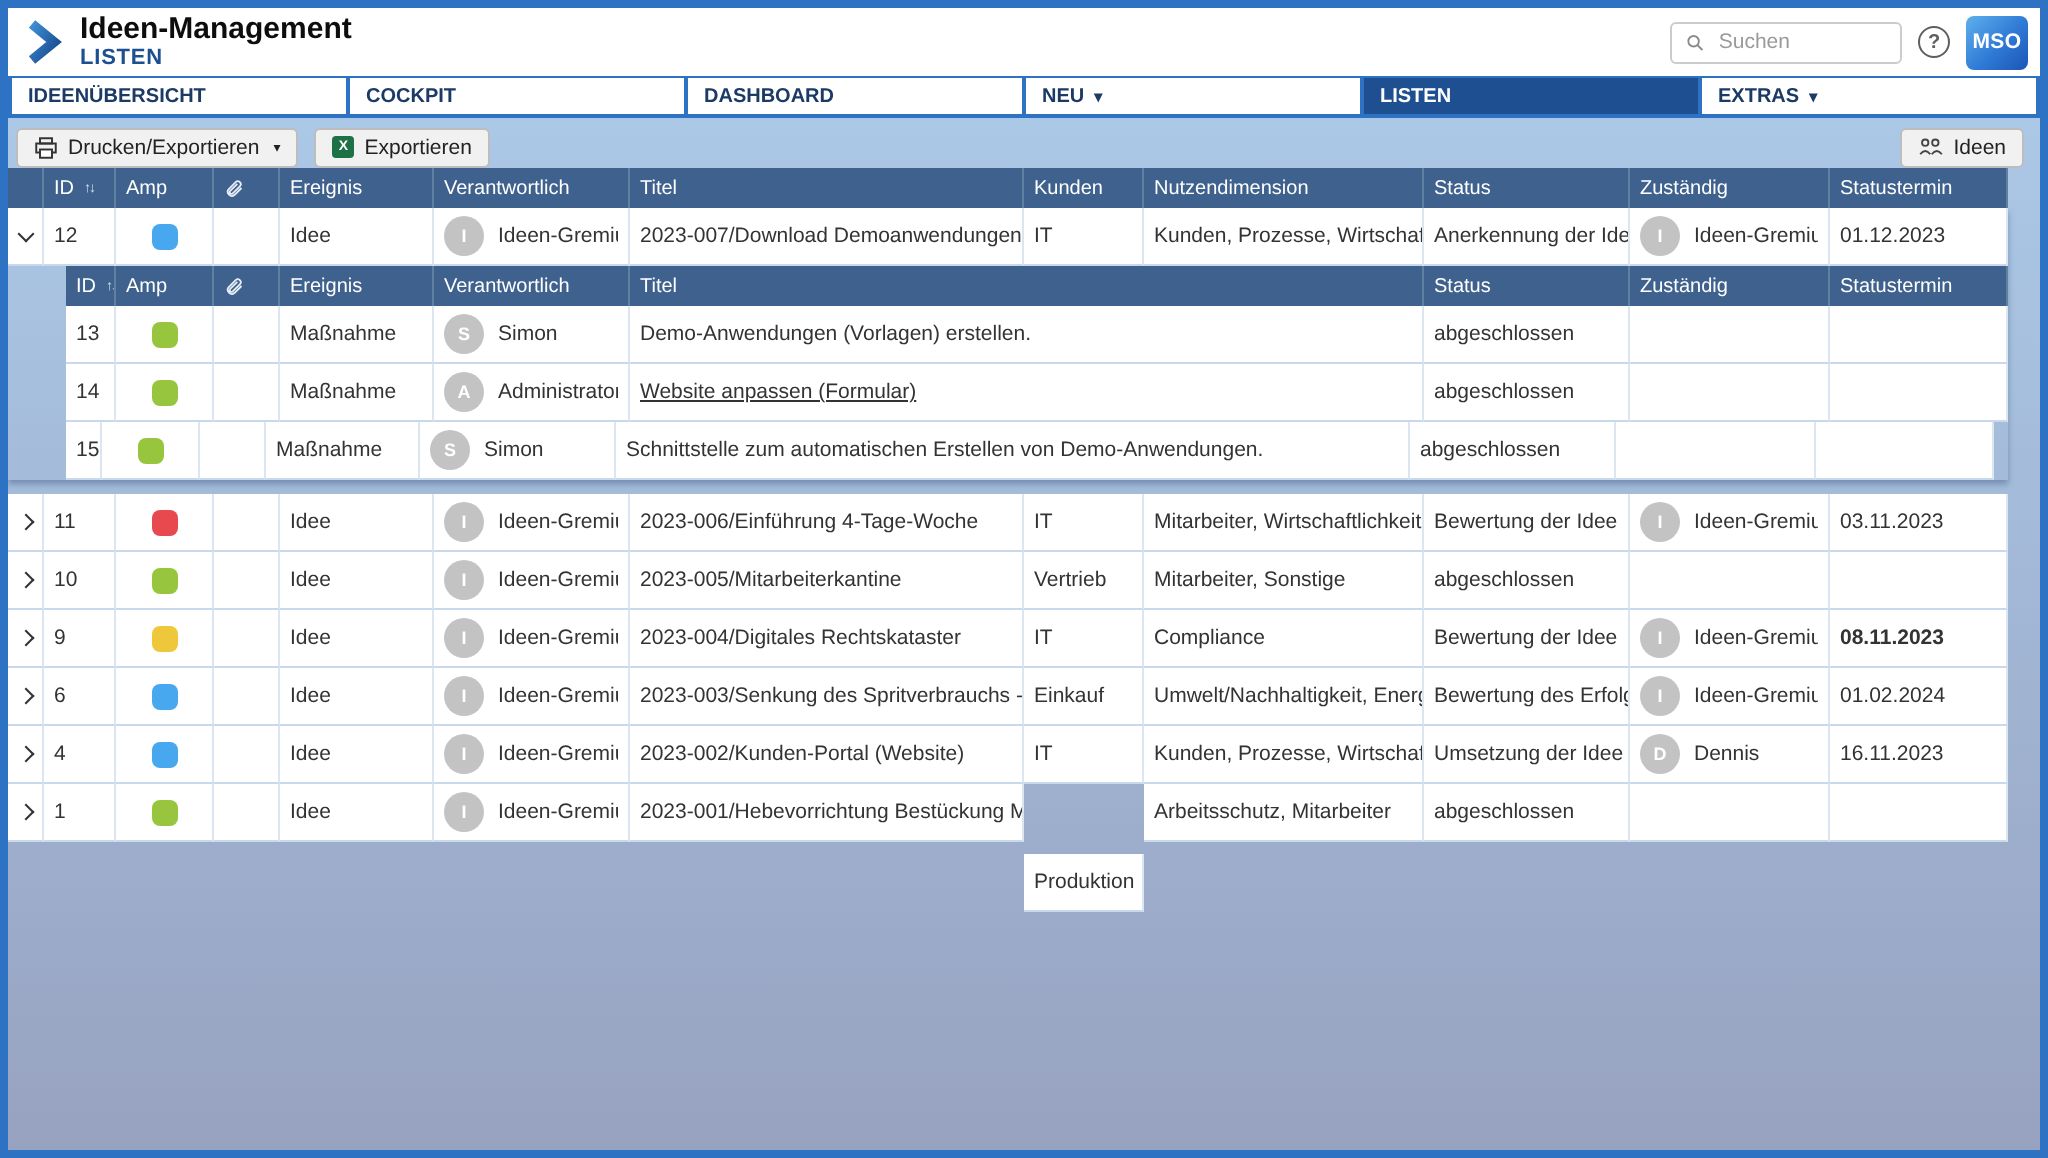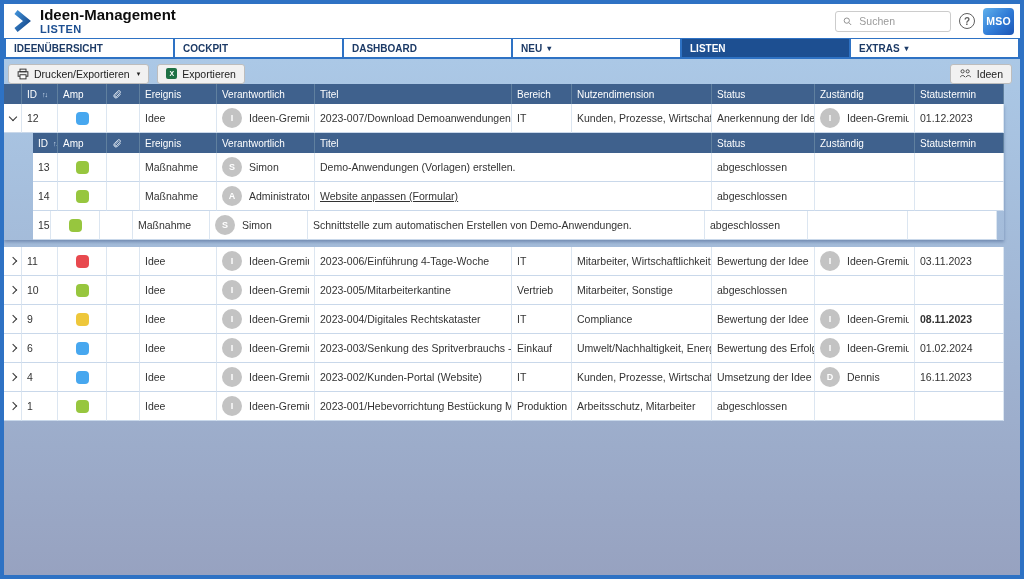--- a/index.html
+++ b/index.html
@@ -157,21 +157,21 @@
             <div class="hcell" style="width: 77px;">
               <span>Ereignis</span>
             </div>
             <div class="hcell" style="width: 98px;">
               <span>Verantwortlich</span>
             </div>
             <div class="hcell" style="width: 197px;">
               <span>Titel</span>
             </div>
             <div class="hcell" style="width: 60px;">
-              <span>Bereich</span>
+              <span>Kunden</span>
             </div>
             <div class="hcell" style="width: 140px;">
               <span>Nutzendimension</span>
             </div>
             <div class="hcell" style="width: 103px;">
               <span>Status</span>
             </div>
             <div class="hcell" style="width: 100px;">
               <span>Zuständig</span>
             </div>
@@ -527,21 +527,21 @@
             <div class="cell" style="width: 77px;">
               <span>Idee</span>
             </div>
             <div class="cell" style="width: 98px;">
               <span class="avatar">I</span>
               <span class="pname">Ideen-Gremium</span>
             </div>
             <div class="cell" style="width: 197px;">
               <span>2023-001/Hebevorrichtung Bestückung M14021</span>
             </div>
-            <div class="cell" style="width: 60px;">
+            <div class="cell" style="width: 60px; margin-top: 35px;">
               <span>Produktion</span>
             </div>
             <div class="cell" style="width: 140px;">
               <span>Arbeitsschutz, Mitarbeiter</span>
             </div>
             <div class="cell" style="width: 103px;">
               <span>abgeschlossen</span>
             </div>
             <div class="cell" style="width: 100px;"></div>
             <div class="cell" style="width: 89px;"></div>

